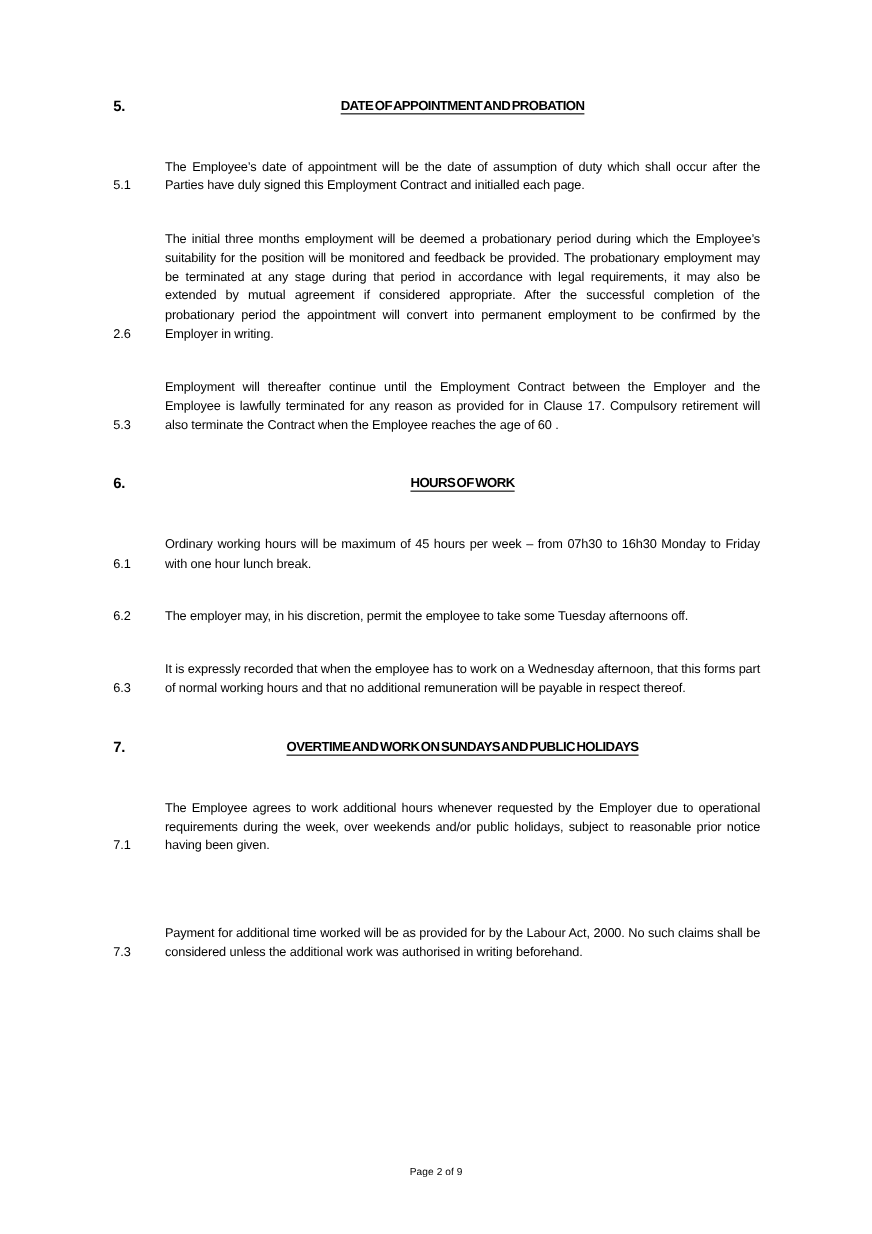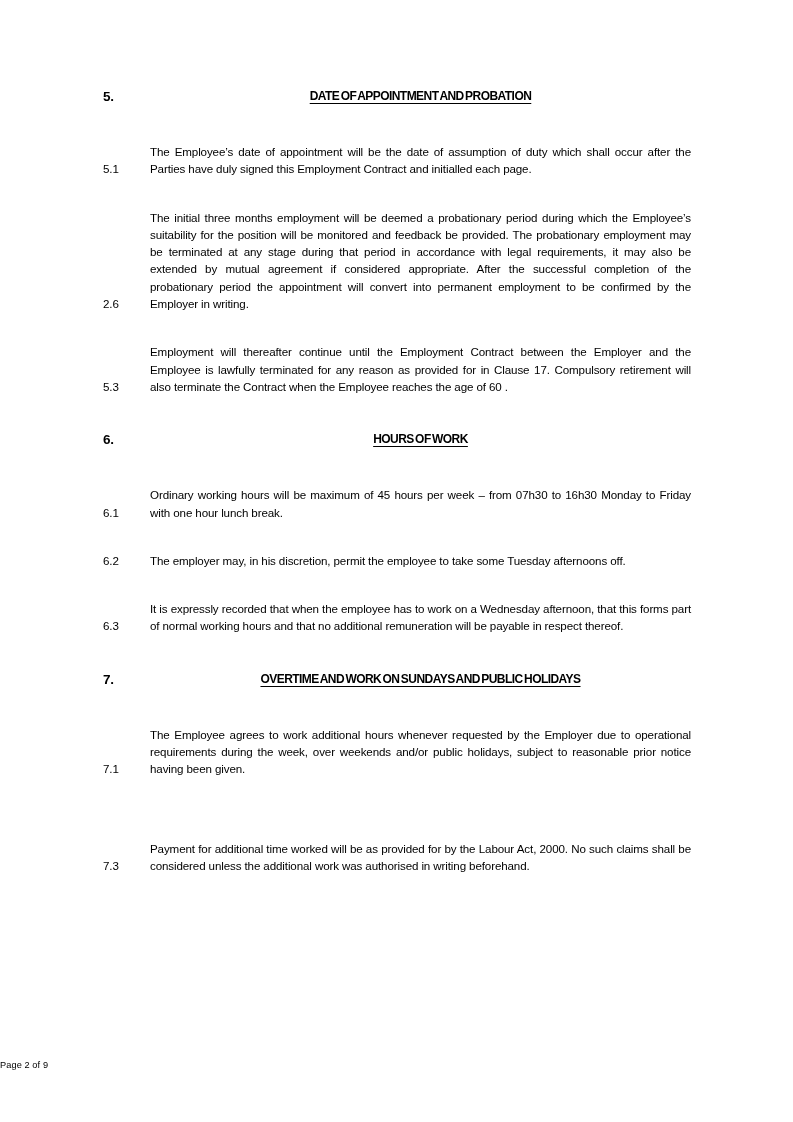--- a/index.html
+++ b/index.html
@@ -86,20 +86,21 @@
   .gap-after-heading { height: 38px; }
   .gap-between-clauses { height: 31px; }
   .gap-before-section { height: 36px; }
 
   
   .footer {
     position: absolute;
     left: 0;
     top: 1059px;
     width: 793px;
+    text-align: center;
     font-size: 9.2px;
     line-height: 12px;
     color: #000000;
     letter-spacing: 0.1px;
   }
 </style>
 </head>
 <body>
 
 <div class="page">

